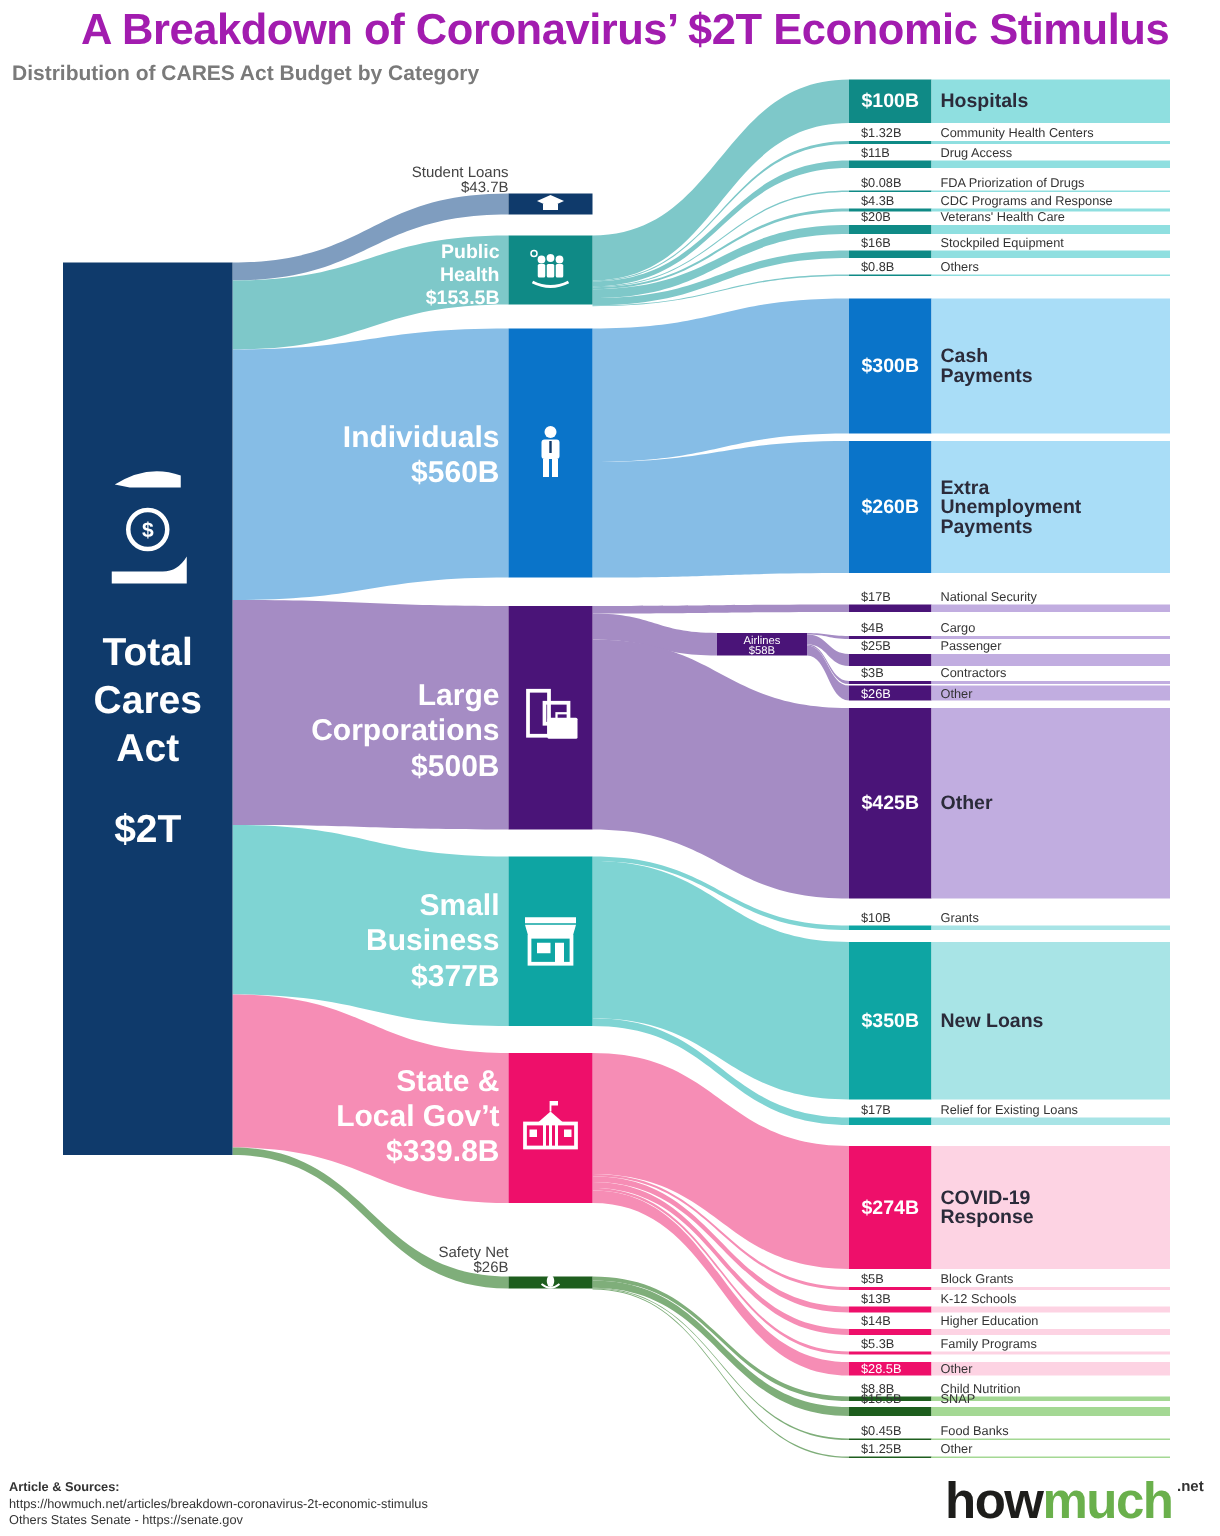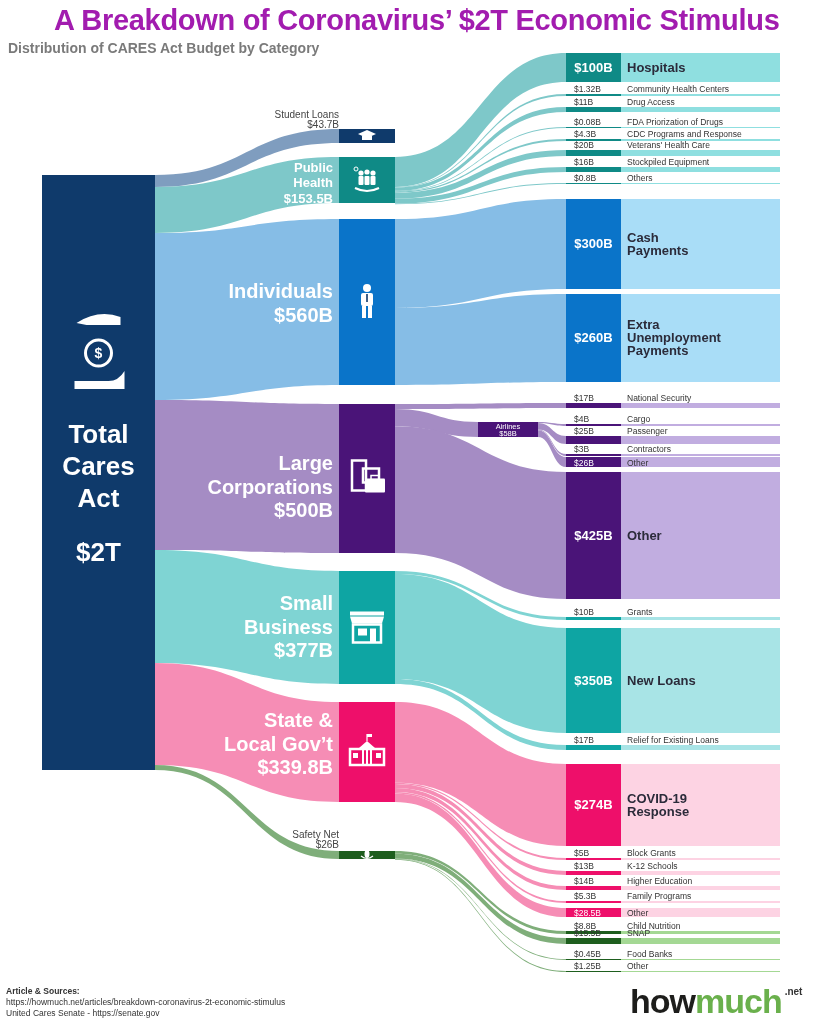--- a/index.html
+++ b/index.html
@@ -344,18 +344,18 @@
       <text x="98.5" y="443" text-anchor="middle" font-size="26" font-weight="bold" fill="#fff" font-family="&quot;Liberation Sans&quot;, sans-serif">Total</text>
       <text x="98.5" y="475" text-anchor="middle" font-size="26" font-weight="bold" fill="#fff" font-family="&quot;Liberation Sans&quot;, sans-serif">Cares</text>
       <text x="98.5" y="507" text-anchor="middle" font-size="26" font-weight="bold" fill="#fff" font-family="&quot;Liberation Sans&quot;, sans-serif">Act</text>
       <text x="98.5" y="561" text-anchor="middle" font-size="26" font-weight="bold" fill="#fff" font-family="&quot;Liberation Sans&quot;, sans-serif">$2T</text>
     </g>
 </svg>
 
 <div class="footer">
   <div class="hd">Article &amp; Sources:</div>
   <div>https://howmuch.net/articles/breakdown-coronavirus-2t-economic-stimulus</div>
-  <div>United Cares Senate - https://senate.gov</div>
+  <div>Others States Senate - https://senate.gov</div>
 </div>
 
 <div class="logo">
   <span class="how">how</span><span class="much">much</span><span class="net">.net</span>
 </div>
 
 </body></html>

